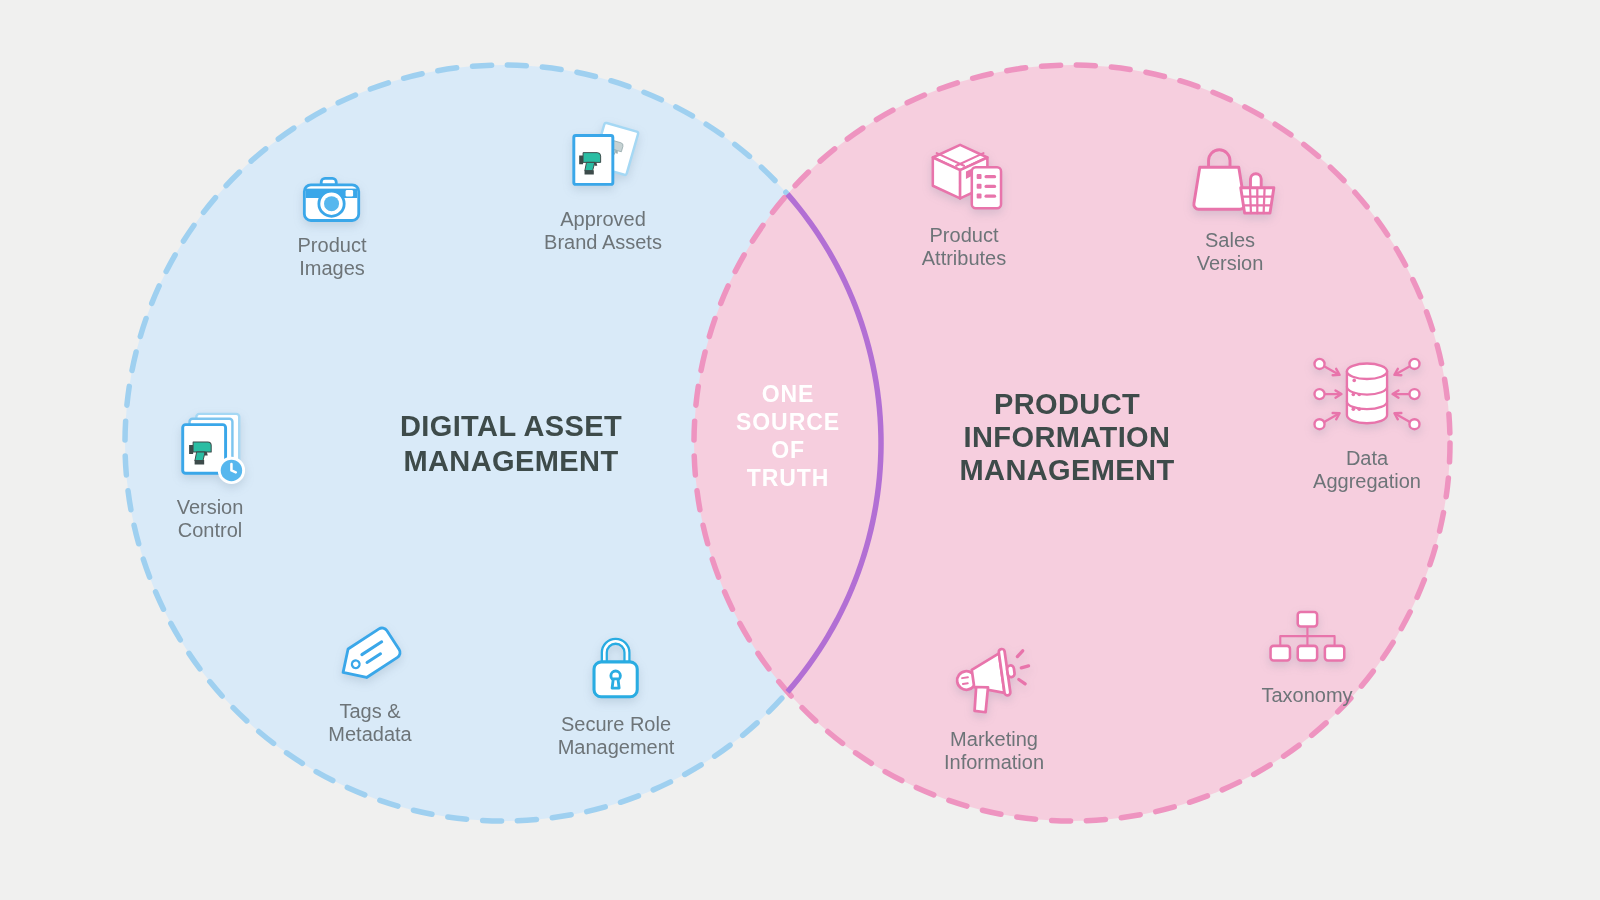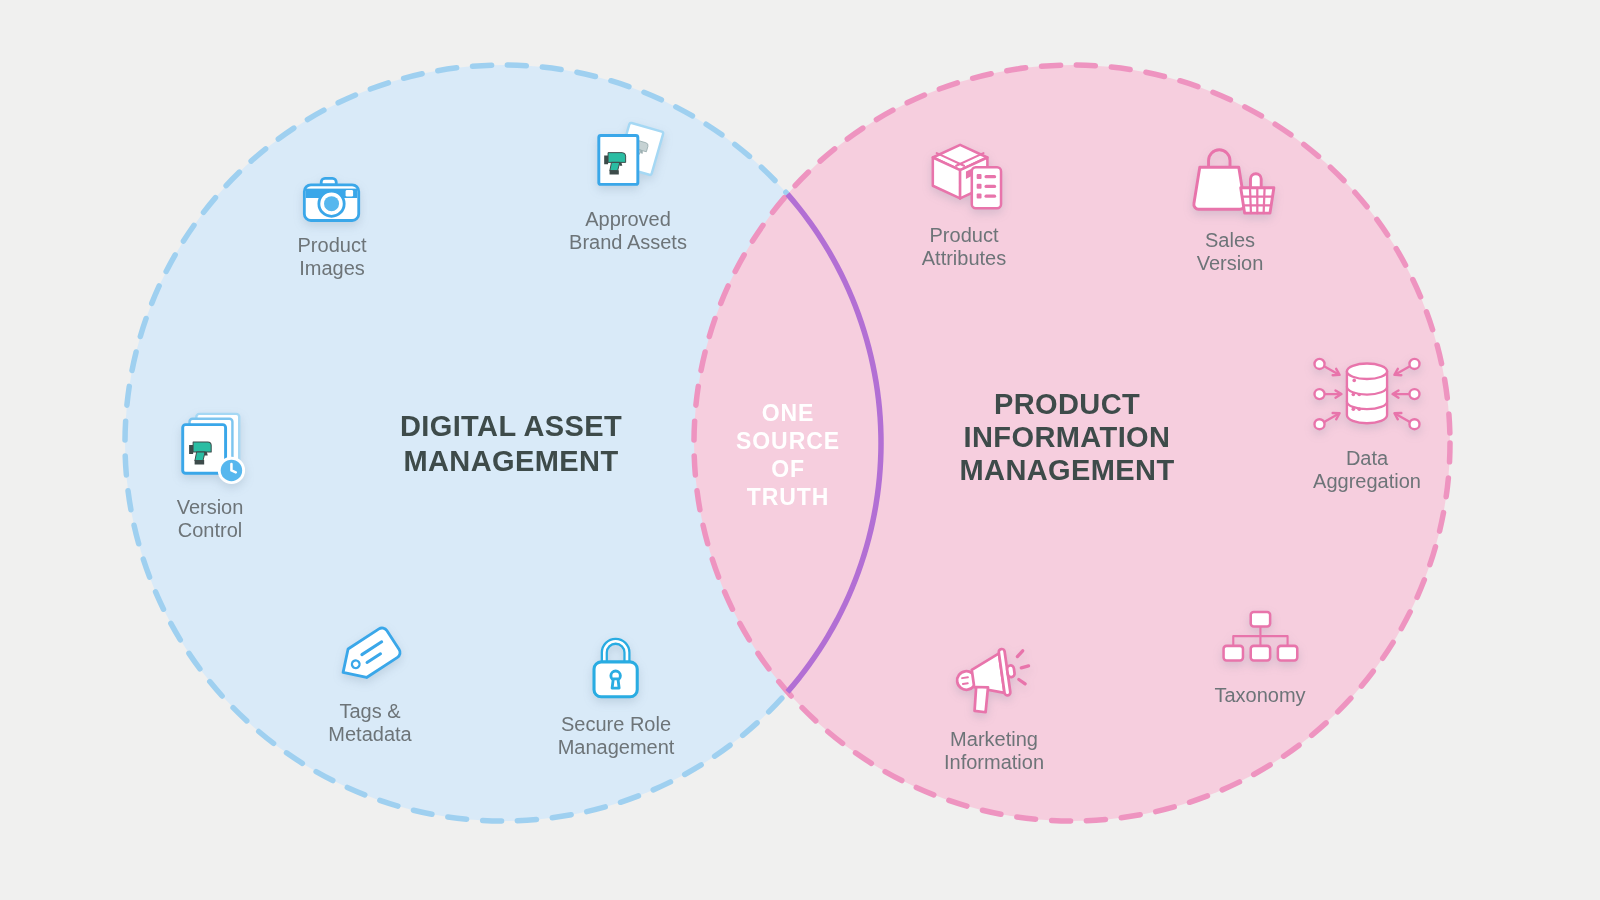--- a/index.html
+++ b/index.html
@@ -18,21 +18,21 @@
     stroke-dasharray:19 16;stroke-linecap:round;}
   .heading{
     position:absolute;transform:translateX(-50%);
     color:var(--heading-text);font-weight:bold;font-size:29px;line-height:35px;
     letter-spacing:.4px;text-align:center;white-space:pre-line;
   }
   .heading.pim{line-height:33px;}
   .center-label{
     position:absolute;transform:translateX(-50%);
     color:var(--center-text);font-weight:bold;font-size:23px;line-height:28px;
-    letter-spacing:.9px;text-align:center;white-space:pre-line;margin-top:19px;
+    letter-spacing:.9px;text-align:center;white-space:pre-line;
   }
   .item{
     position:absolute;transform:translateX(-50%);
     display:flex;flex-direction:column;align-items:center;gap:10px;
   }
   .item .label{
     color:var(--label-text);font-size:20px;line-height:23px;
     text-align:center;white-space:pre-line;
   }
   .icon{filter:drop-shadow(0 4px 5px rgba(70,100,130,.18));}
@@ -84,21 +84,21 @@
       <rect class="wf blue" stroke-width="3" x="3" y="13" width="58" height="38" rx="7"></rect>
       <rect class="fblue" x="4.5" y="17" width="55" height="10"></rect>
       <rect x="47" y="18.5" width="8" height="7" rx="1.5" fill="#fff"></rect>
       <circle class="wf blue" stroke-width="3" cx="32" cy="33" r="13.5"></circle>
       <circle class="fblul" cx="32" cy="33" r="8"></circle>
     </svg>
     <div class="label">Product
 Images</div>
   </div>
 
-  <div class="item" style="left:628px;top:118px">
+  <div class="item" style="left:603px;top:118px">
     <svg class="icon" width="82" height="80" viewBox="0 0 84 82">
       <g transform="rotate(16 52 34)">
         <rect class="wf bsoft" stroke-width="2.5" x="36" y="8" width="36" height="46" rx="2"></rect>
         <use href="#drill" x="40" y="16" width="28" height="28" style="--drill-fill:#c6d2d3;--drill-dark:#9db0b2"></use>
       </g>
       <rect class="wf blue" stroke-width="3" x="12" y="18" width="40" height="50" rx="2"></rect>
       <use href="#drill" x="16" y="27" width="32" height="32"></use>
     </svg>
     <div class="label">Approved
 Brand Assets</div>
@@ -237,21 +237,21 @@
       <g class="ln pink" stroke-width="3.4">
         <path d="M67,15 L72.5,9"></path>
         <path d="M71,26.5 L78.5,24.5"></path>
         <path d="M68.5,38.5 L75,43"></path>
       </g>
     </svg>
     <div class="label">Marketing
 Information</div>
   </div>
 
-  <div class="item" style="left:1260px;top:610px">
+  <div class="item" style="left:1307px;top:610px">
     <svg class="icon" width="82" height="64" viewBox="0 0 84 66">
       <path class="ln pink" stroke-width="2.2" d="M42,17 V27 M14,27 H70 M14,27 V37 M42,27 V37 M70,27 V37"></path>
       <rect class="wf pink" stroke-width="2.6" x="32" y="2" width="20" height="15" rx="3"></rect>
       <rect class="wf pink" stroke-width="2.6" x="4" y="37" width="20" height="15" rx="3"></rect>
       <rect class="wf pink" stroke-width="2.6" x="32" y="37" width="20" height="15" rx="3"></rect>
       <rect class="wf pink" stroke-width="2.6" x="60" y="37" width="20" height="15" rx="3"></rect>
     </svg>
     <div class="label">Taxonomy</div>
   </div>
 

